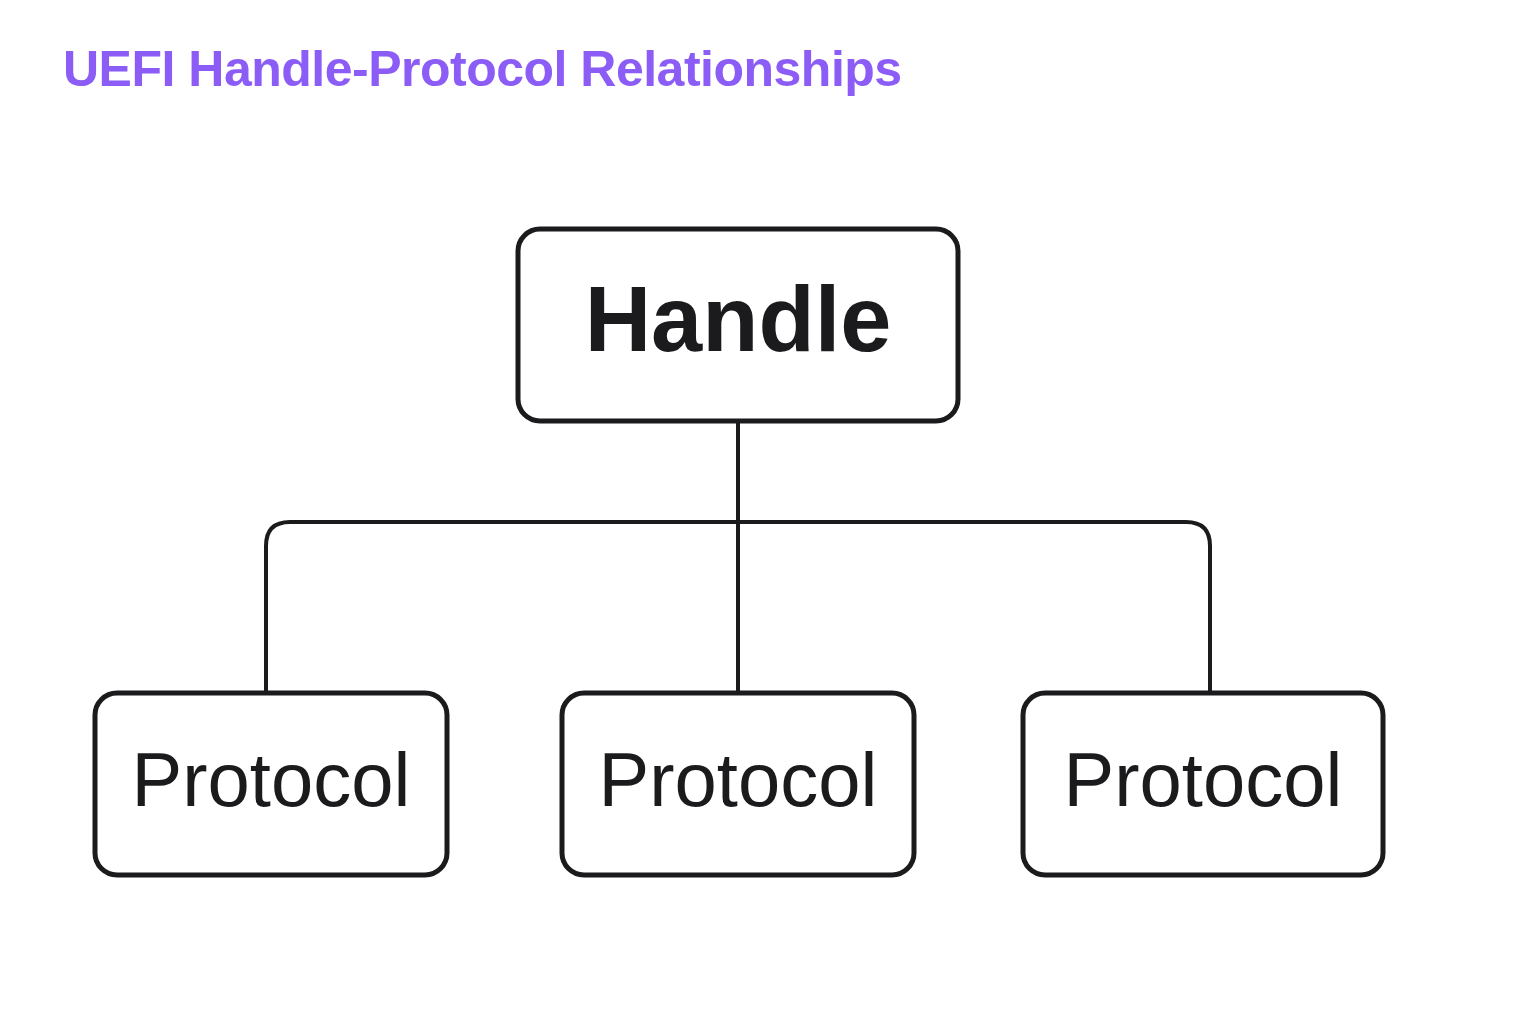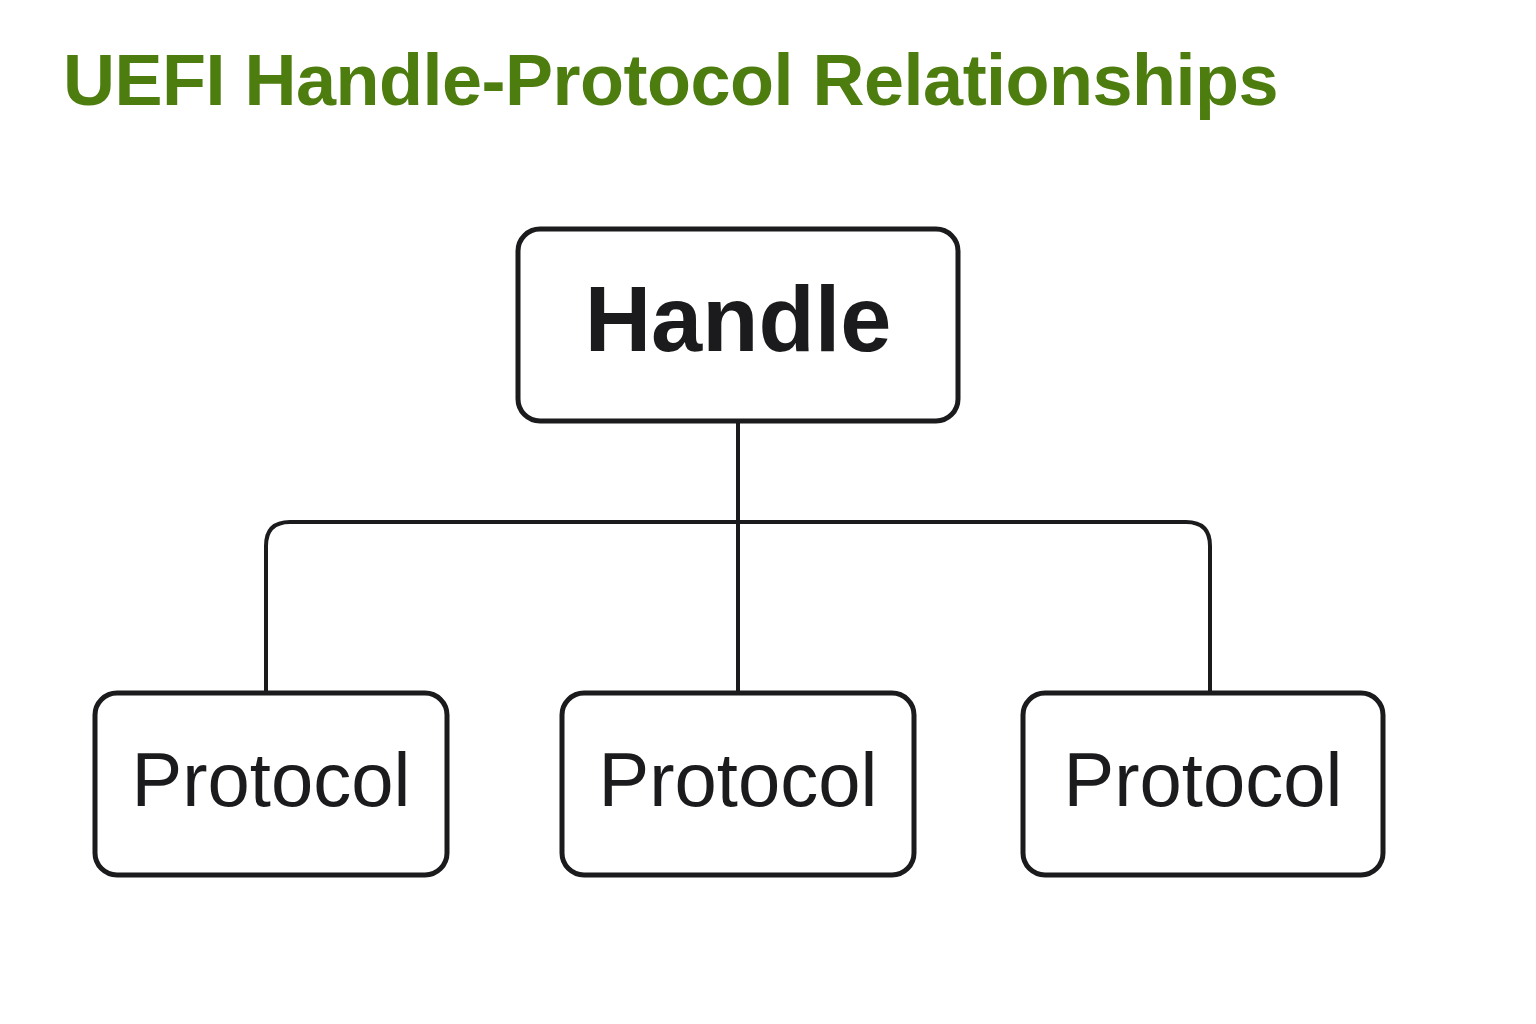--- a/index.html
+++ b/index.html
@@ -18,24 +18,24 @@
     width: 1536px;
     height: 1024px;
     background: #ffffff;
   }
   #diagram-title {
     position: absolute;
     left: 63px;
     top: 44px;
     font-family: "Liberation Sans", sans-serif;
     font-weight: bold;
-    font-size: 72px;
+    font-size: 50px;
     line-height: 1.0;
     letter-spacing: -0.5px;
-    color: #4d7c0f;
+    color: #8b5cf6;
     white-space: nowrap;
   }
   svg#graph {
     position: absolute;
     left: 0;
     top: 0;
     width: 1536px;
     height: 1024px;
     display: block;
   }

